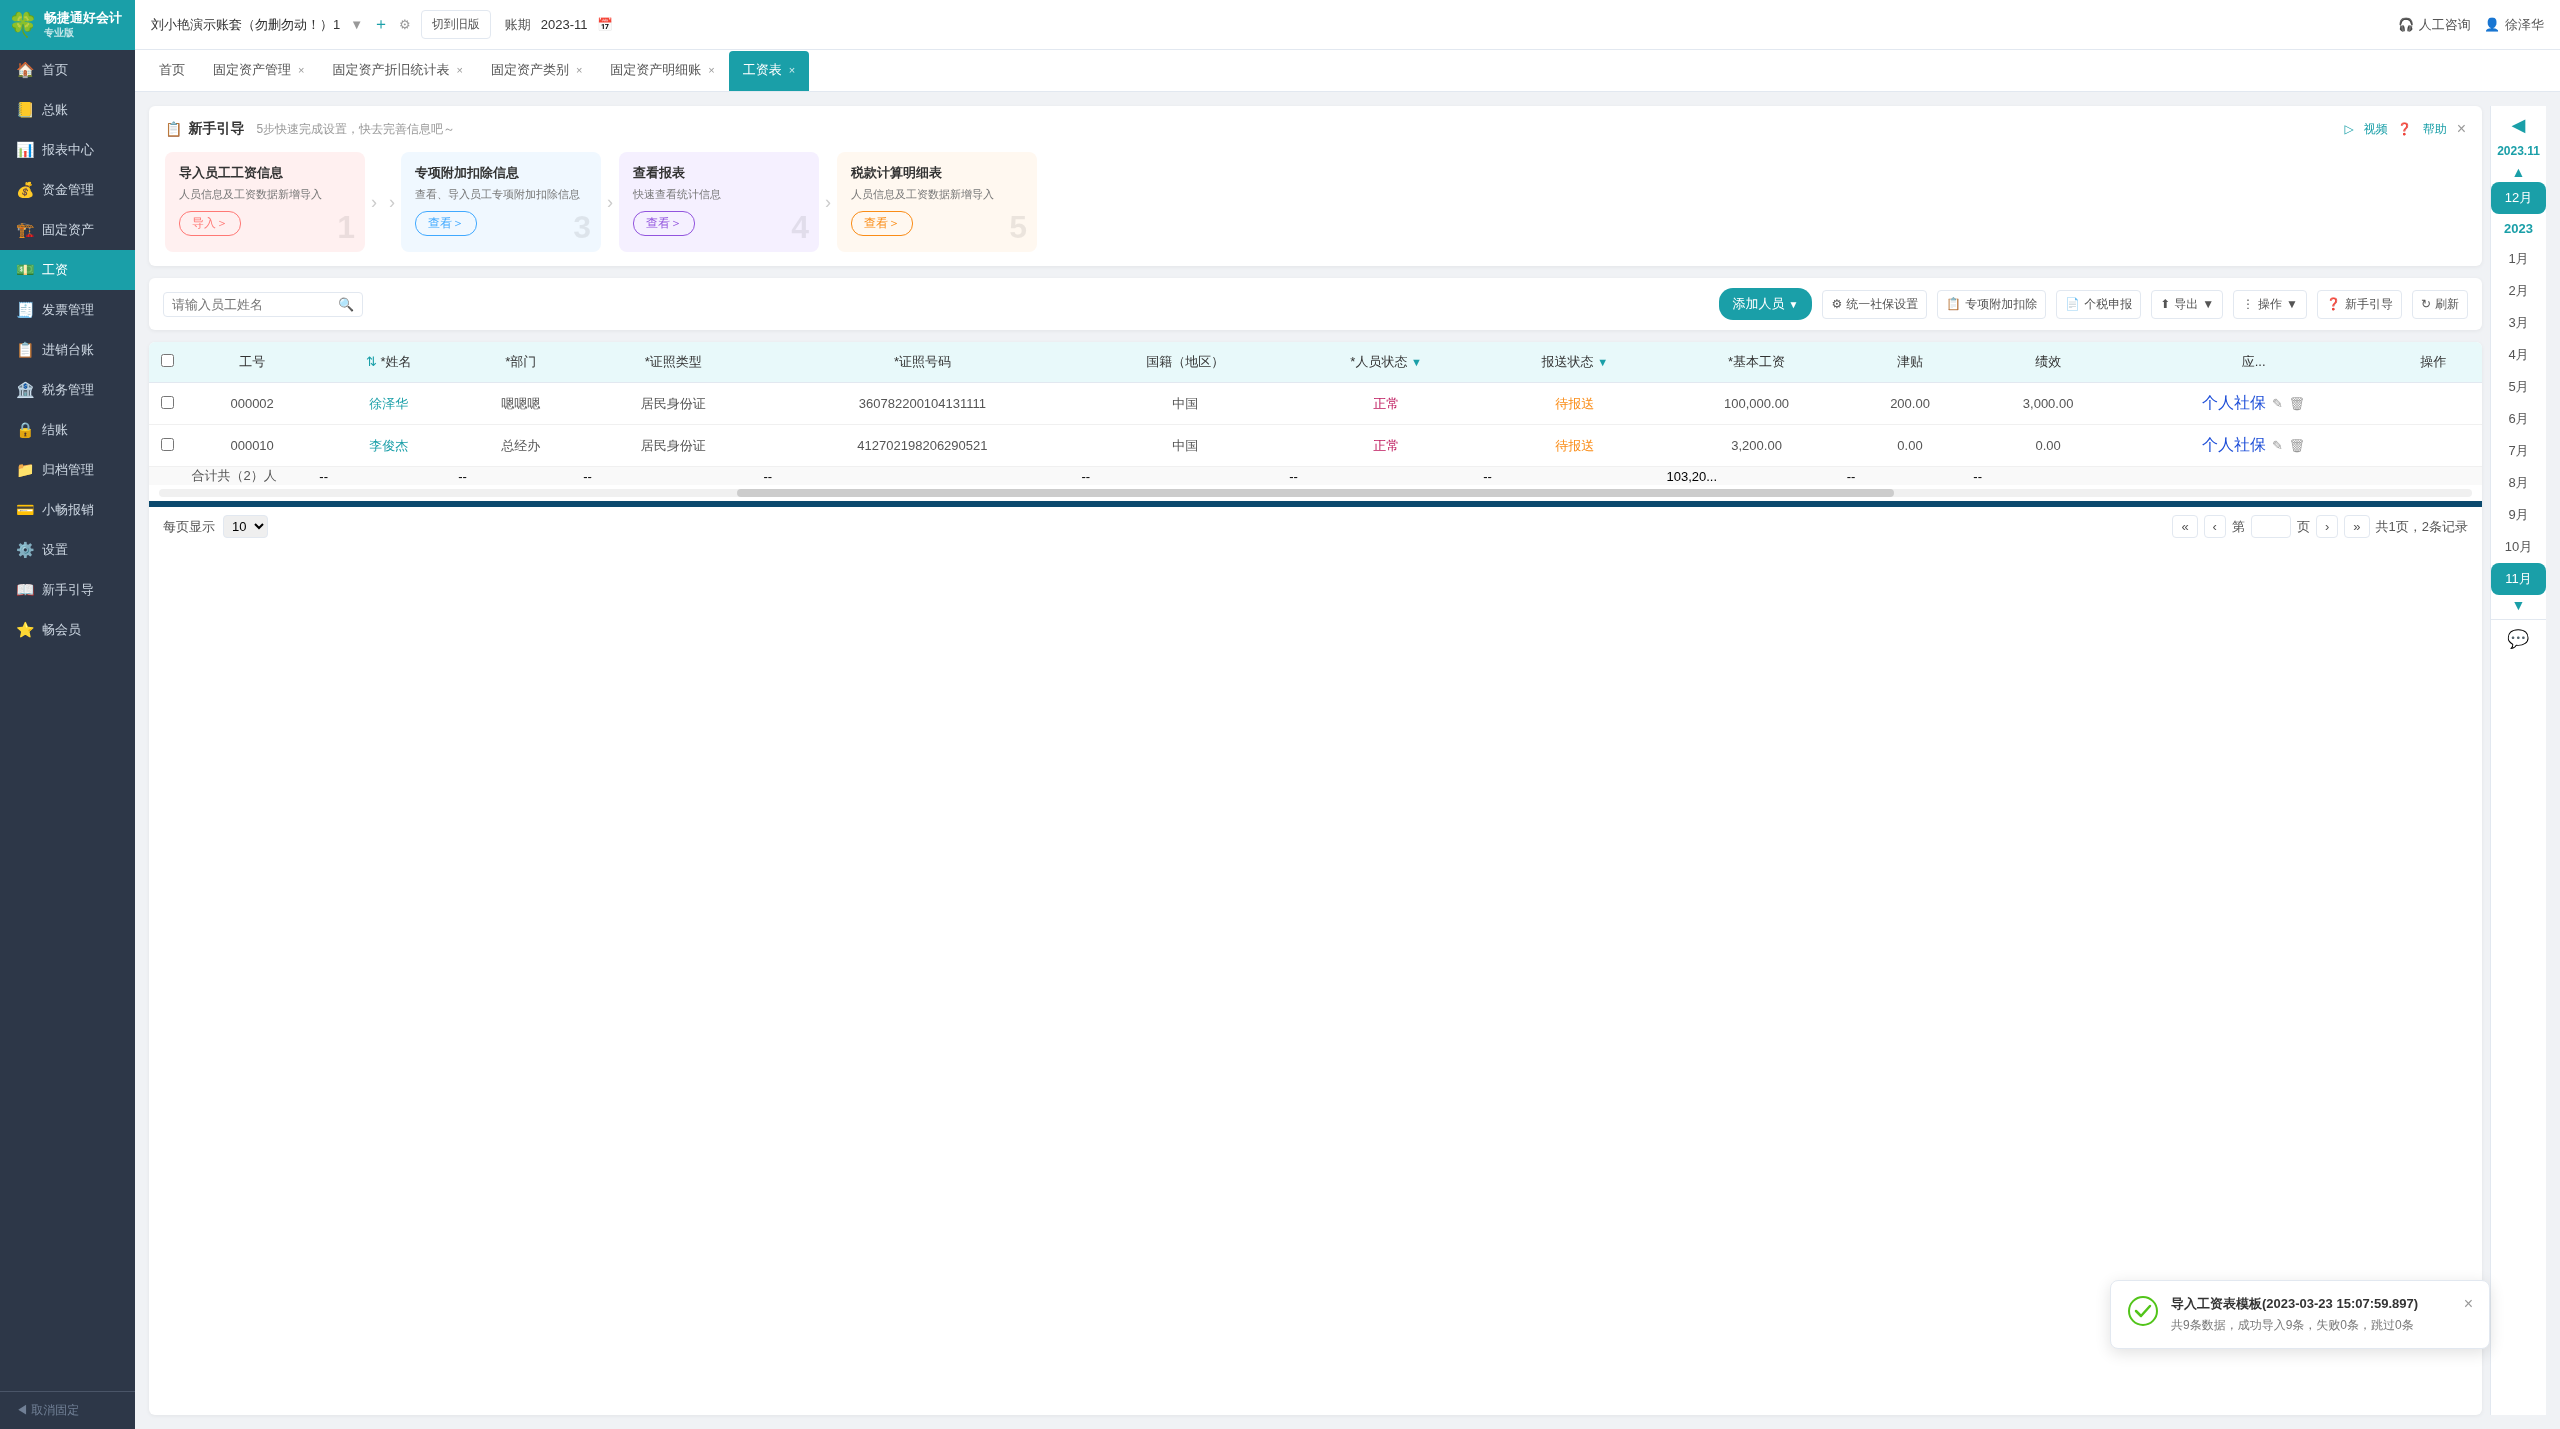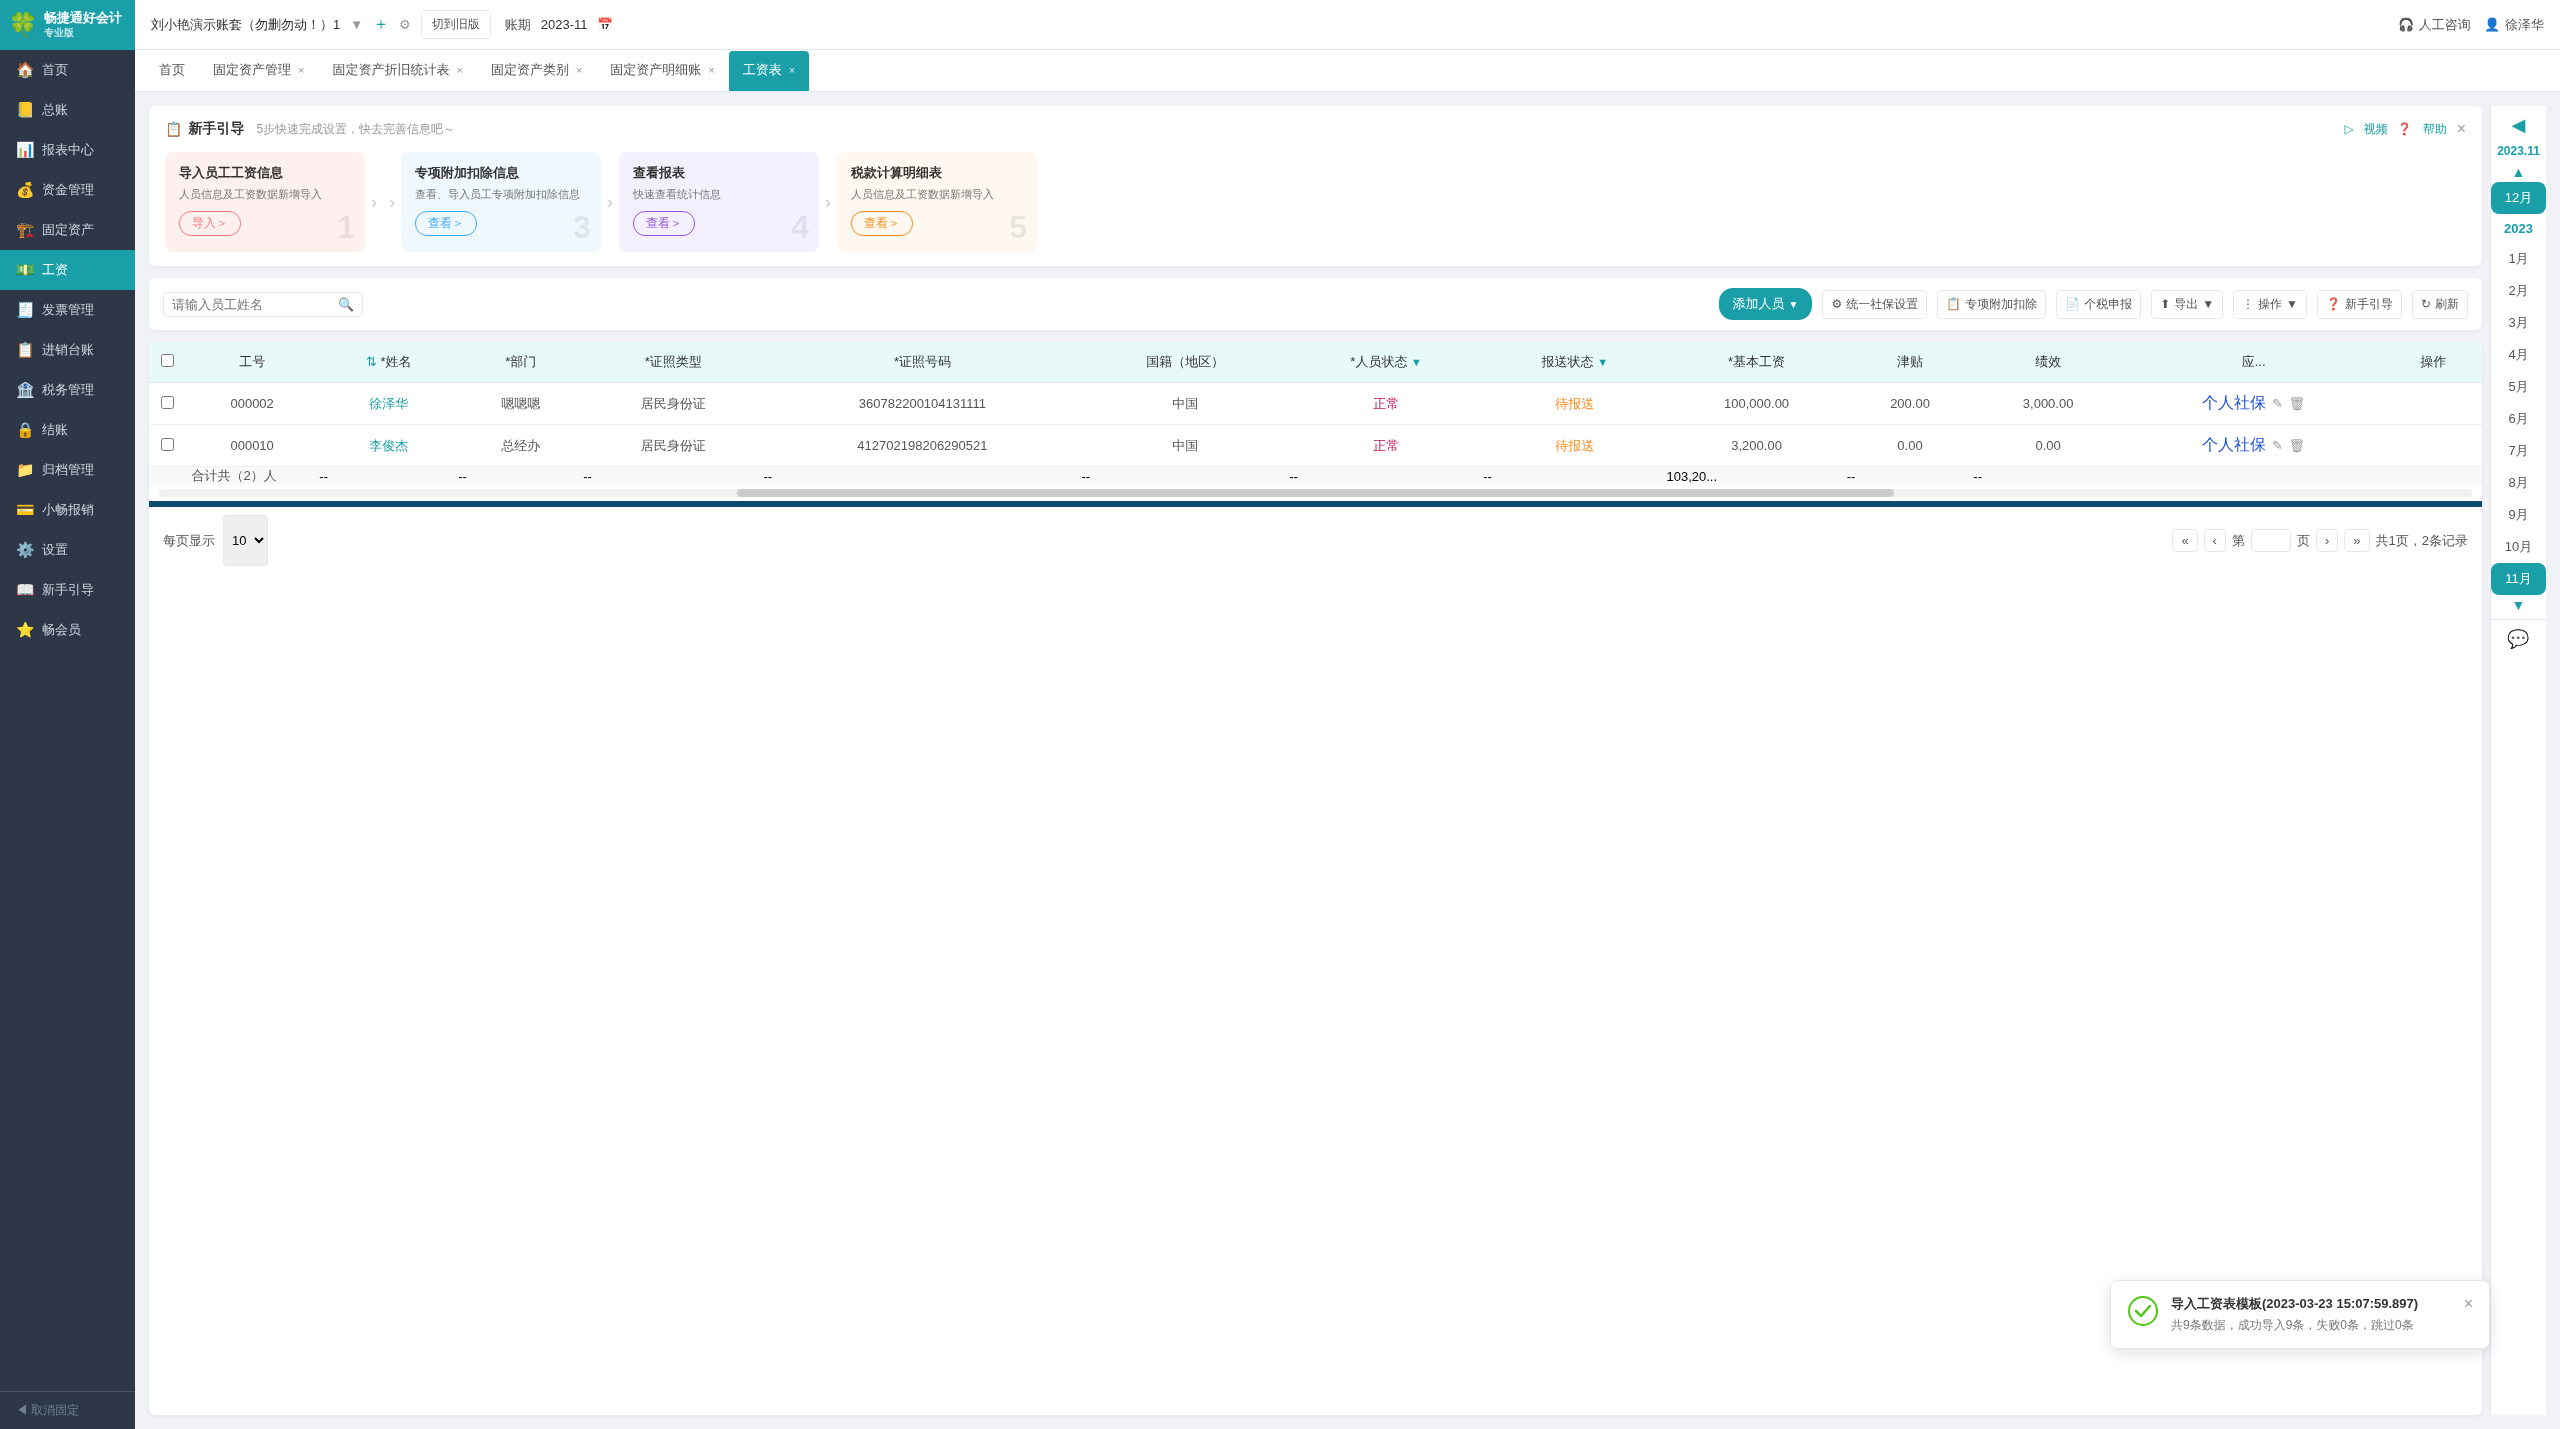--- a/index.html
+++ b/index.html
@@ -715,21 +715,21 @@
           </tfoot>
         </table>
 
         <div style="background:#f0f0f0; height:8px; margin: 4px 10px; border-radius:4px; position:relative;">
           <div style="background:#ccc; height:8px; width:50%; border-radius:4px; position:absolute; left:25%;"></div>
         </div>
 
         <div class="table-footer">
           <div style="display:flex; align-items:center; gap:8px;">
             <span>每页显示</span>
-            <select style="border:1px solid #e2e8f0; border-radius:4px; padding:16px 4px; font-size:13px;">
+            <select style="border:1px solid #e2e8f0; border-radius:4px; padding:2px 4px; font-size:13px;">
               <option>10</option>
               <option>20</option>
               <option>50</option>
             </select>
           </div>
           <div class="page-controls">
             <button class="page-btn">«</button>
             <button class="page-btn">‹</button>
             <span>第</span>
             <input type="text" class="page-input" style="">

